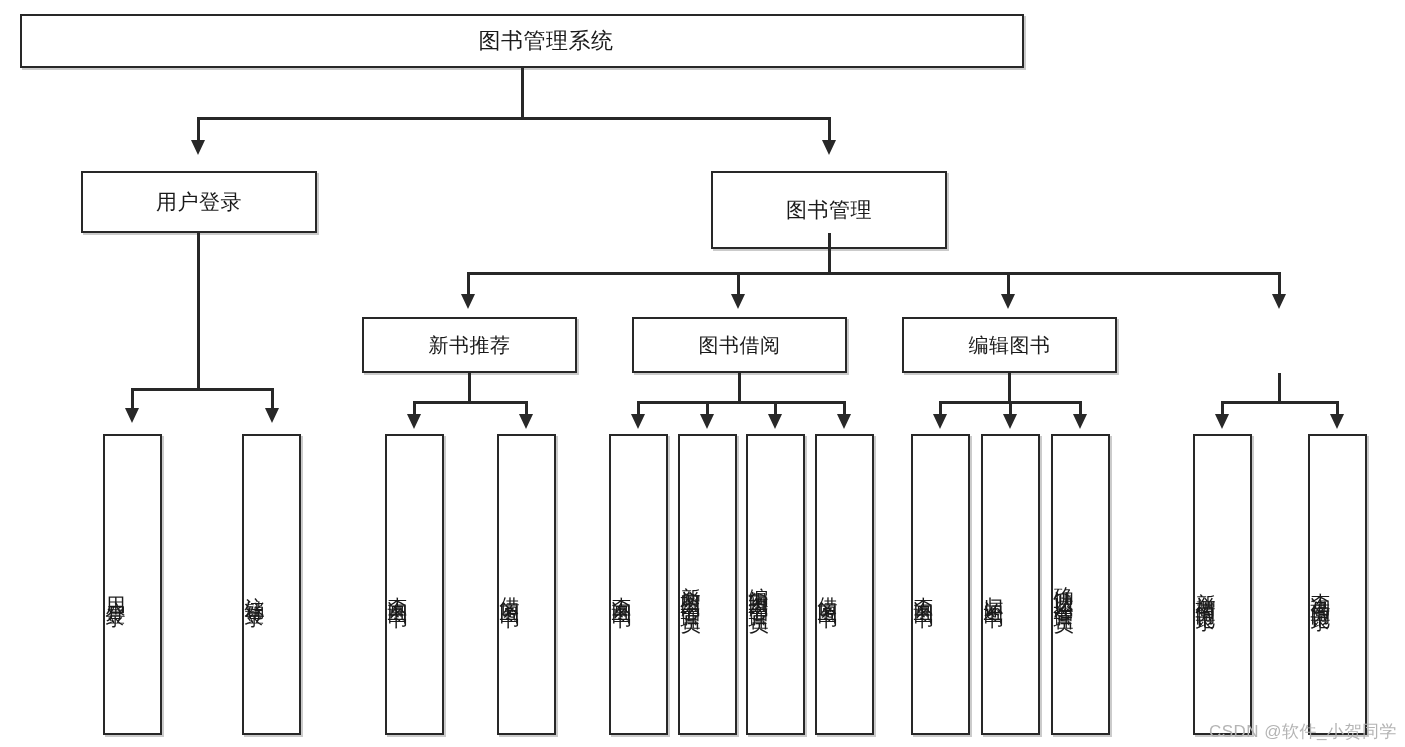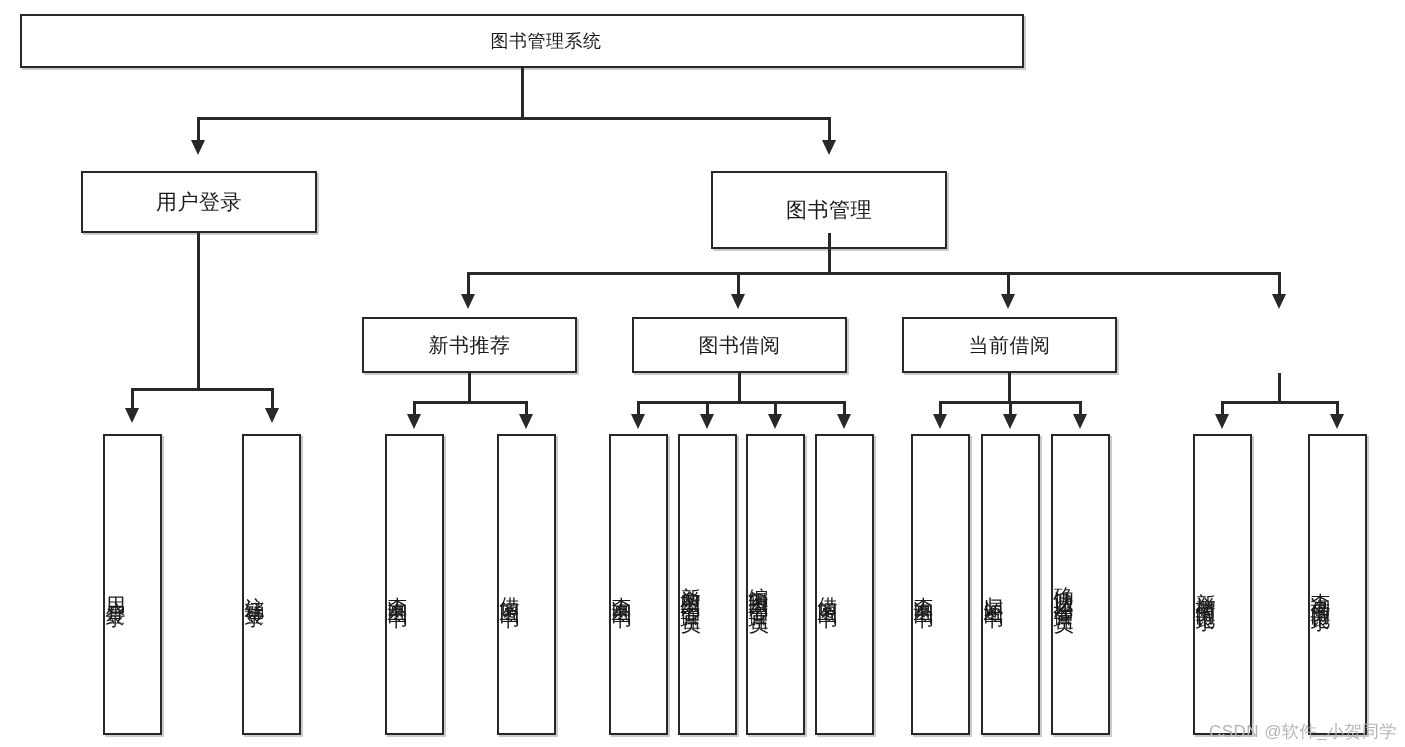--- a/index.html
+++ b/index.html
@@ -29,21 +29,21 @@
     color: #1a1a1a;
     box-shadow: 2px 2px 0 rgba(140,140,140,0.45);
   }
   .node-label {
     font-size: 21px;
     line-height: 1.25;
     letter-spacing: 0.5px;
     white-space: nowrap;
   }
   
-  .node.root .node-label { font-size: 18px; margin-left: 48px; }
+  .node.root .node-label { font-size: 22px; margin-left: 48px; }
   .node.level2 .node-label { font-size: 21px; }
   .node.level3 .node-label { font-size: 20px; }
 
   
   .node.leaf {
     align-items: center;
     justify-content: flex-start;
     padding-top: 8px;
   }
   .node.leaf .node-label {
@@ -127,21 +127,21 @@
   <div class="ln v" style="left:1278px; top:272px; width:2.5px; height:24px;"></div>
   <div class="arrow" style="left:1272px; top:294px;"></div>
 
   <div class="node level3" style="left:632px; top:317px; width:215px; height:56px;">
     <span class="node-label">图书借阅</span>
   </div>
   <div class="node level3" style="left:362px; top:317px; width:215px; height:56px;">
     <span class="node-label">新书推荐</span>
   </div>
   <div class="node level3" style="left:902px; top:317px; width:215px; height:56px;">
-    <span class="node-label">当前借阅</span>
+    <span class="node-label">编辑图书</span>
   </div>
 
   <div class="ln v" style="left:468px; top:373px; width:2.5px; height:30px;"></div>
   <div class="ln h" style="left:413px; top:401px; width:114px; height:2.5px;"></div>
   <div class="ln v" style="left:413px; top:401px; width:2.5px; height:16px;"></div>
   <div class="arrow" style="left:407px; top:414px;"></div>
   <div class="ln v" style="left:525px; top:401px; width:2.5px; height:16px;"></div>
   <div class="arrow" style="left:519px; top:414px;"></div>
 
   <div class="ln v" style="left:738px; top:373px; width:2.5px; height:30px;"></div>

